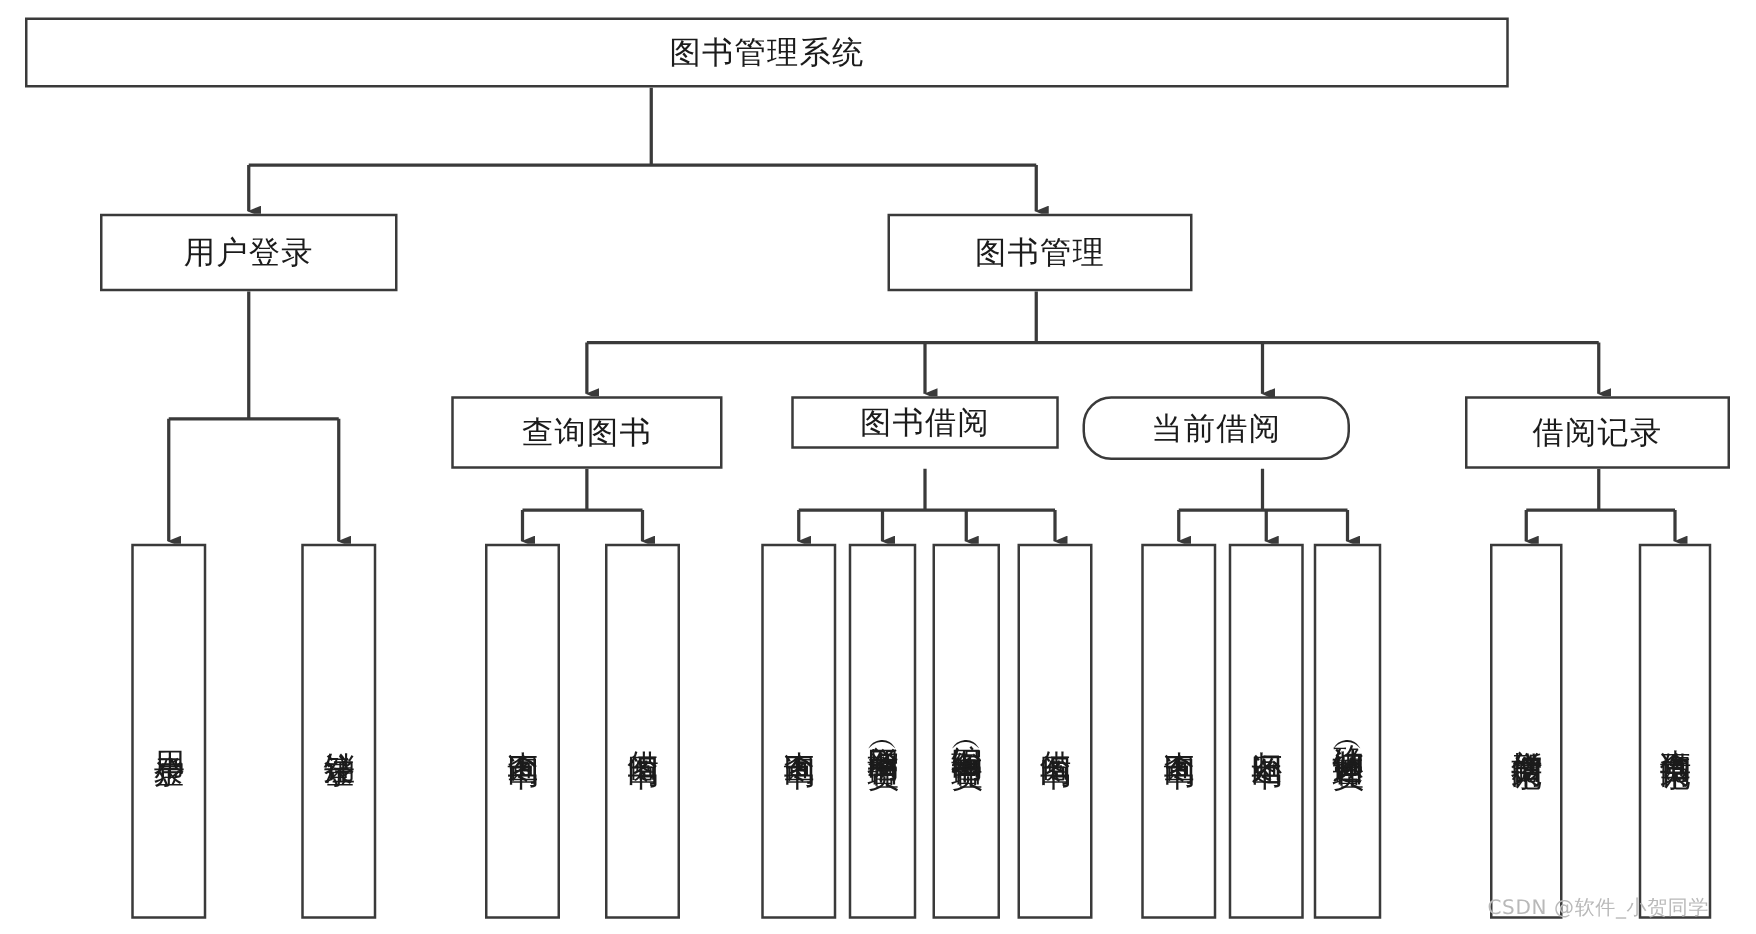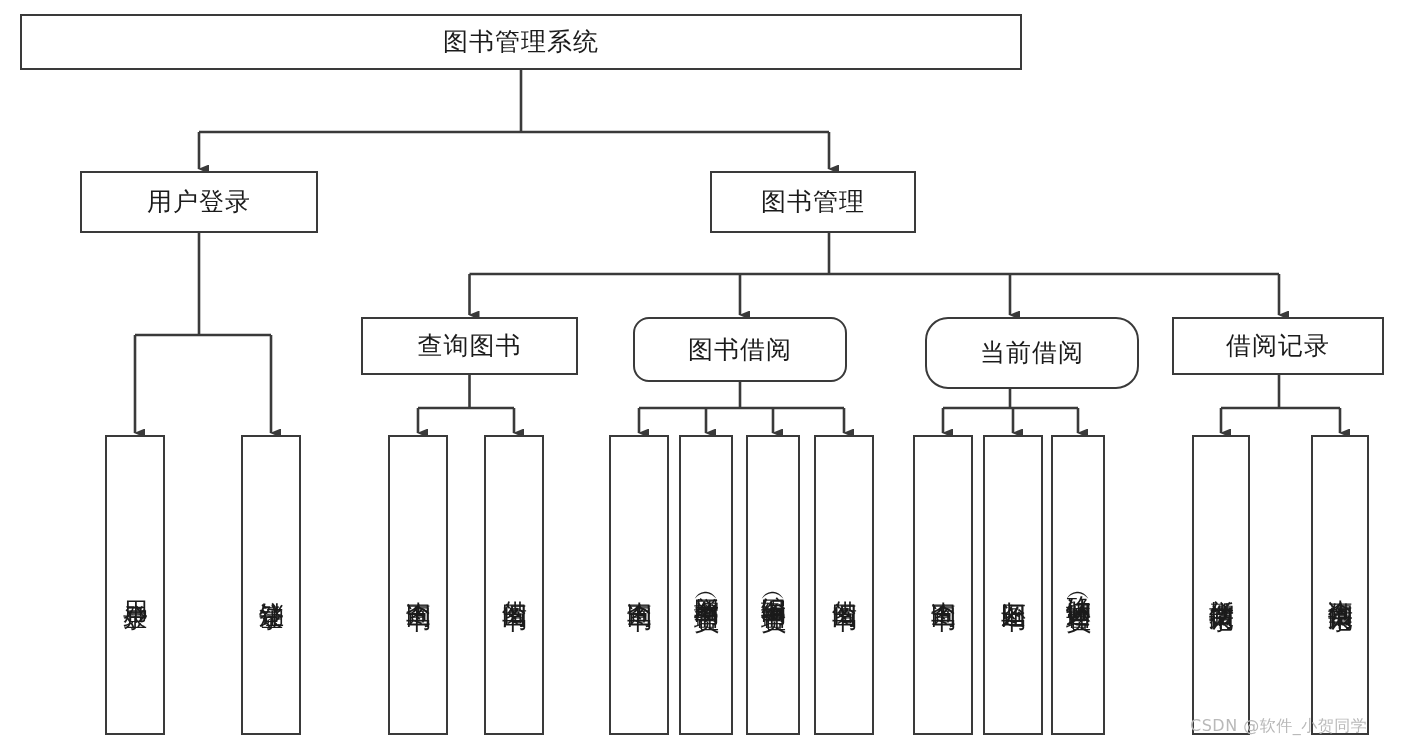--- a/index.html
+++ b/index.html
@@ -104,60 +104,60 @@
         <line x1="1013" y1="408" x2="1013" y2="433" marker-end="url(#arrowhead)"></line>
         <line x1="1078" y1="408" x2="1078" y2="433" marker-end="url(#arrowhead)"></line>
         <line x1="1279" y1="375" x2="1279" y2="408"></line>
         <line x1="1221" y1="408" x2="1340" y2="408"></line>
         <line x1="1221" y1="408" x2="1221" y2="433" marker-end="url(#arrowhead)"></line>
         <line x1="1340" y1="408" x2="1340" y2="433" marker-end="url(#arrowhead)"></line>
       </g>
   </svg>
 
   <div id="node-layer">
-      <div class="node horizontal" style="left: 20px; top: 14px; width: 1002px; height: 56px;">
+      <div class="node horizontal" style="left: 20px; top: 14px; width: 1187px; height: 56px;">
         <span class="htext">图书管理系统</span>
       </div>
       <div class="node horizontal" style="left: 80px; top: 171px; width: 238px; height: 62px;">
         <span class="htext">用户登录</span>
       </div>
-      <div class="node horizontal" style="left: 710px; top: 171px; width: 206px; height: 62px;">
+      <div class="node horizontal" style="left: 710px; top: 171px; width: 244px; height: 62px;">
         <span class="htext">图书管理</span>
       </div>
       <div class="node vertical" style="left: 105px; top: 435px; width: 60px; height: 300px;">
         <span class="vtext">用户登录</span>
       </div>
       <div class="node vertical" style="left: 241px; top: 435px; width: 60px; height: 300px;">
         <span class="vtext">注销登录</span>
       </div>
       <div class="node horizontal" style="left: 361px; top: 317px; width: 217px; height: 58px;">
         <span class="htext">查询图书</span>
       </div>
       <div class="node vertical" style="left: 388px; top: 435px; width: 60px; height: 300px;">
         <span class="vtext">查询图书</span>
       </div>
       <div class="node vertical" style="left: 484px; top: 435px; width: 60px; height: 300px;">
         <span class="vtext">借阅图书</span>
       </div>
-      <div class="node horizontal" style="left: 633px; top: 317px; width: 214px; height: 65px; border-radius: 16px;">
+      <div class="node horizontal" style="left: 633px; top: 317px; width: 214px; height: 42px;">
         <span class="htext">图书借阅</span>
       </div>
       <div class="node vertical" style="left: 609px; top: 435px; width: 60px; height: 300px;">
         <span class="vtext">查询图书</span>
       </div>
       <div class="node vertical" style="left: 679px; top: 435px; width: 54px; height: 300px;">
         <span class="vtext">新增图书（管理员）</span>
       </div>
       <div class="node vertical" style="left: 746px; top: 435px; width: 54px; height: 300px;">
         <span class="vtext">编辑图书（管理员）</span>
       </div>
       <div class="node vertical" style="left: 814px; top: 435px; width: 60px; height: 300px;">
         <span class="vtext">借阅图书</span>
       </div>
-      <div class="node horizontal" style="left: 925px; top: 317px; width: 214px; height: 72px; border-radius: 23px;">
+      <div class="node horizontal" style="left: 866px; top: 317px; width: 214px; height: 51px; border-radius: 23px;">
         <span class="htext">当前借阅</span>
       </div>
       <div class="node vertical" style="left: 913px; top: 435px; width: 60px; height: 300px;">
         <span class="vtext">查询图书</span>
       </div>
       <div class="node vertical" style="left: 983px; top: 435px; width: 60px; height: 300px;">
         <span class="vtext">归还图书</span>
       </div>
       <div class="node vertical" style="left: 1051px; top: 435px; width: 54px; height: 300px;">
         <span class="vtext">确认归还（管理员）</span>

